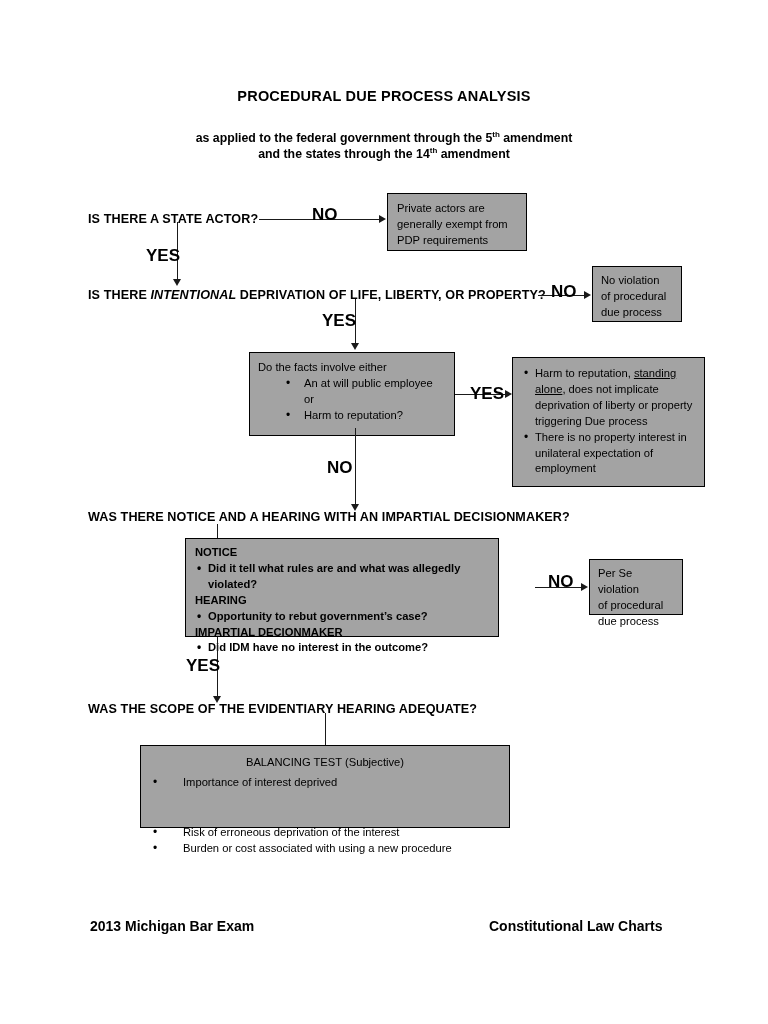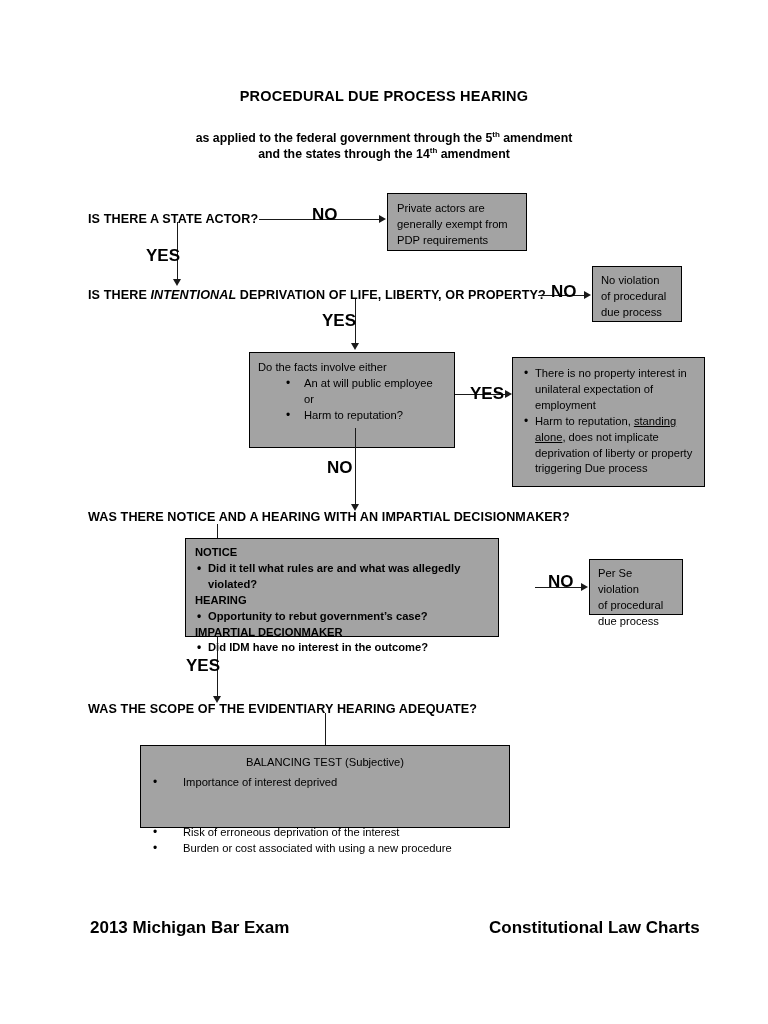--- a/index.html
+++ b/index.html
@@ -111,30 +111,30 @@
     position: absolute;
     font-size: 17px;
     font-weight: bold;
     white-space: nowrap;
   }
 
   
   .footer-item {
     position: absolute;
     top: 918px;
-    font-size: 17px;
+    font-size: 14px;
     font-weight: bold;
   }
 </style>
 </head>
 <body>
 
 <div id="page" data-name="document-page">
 
-  <div class="title" data-name="page-title">PROCEDURAL DUE PROCESS HEARING</div>
+  <div class="title" data-name="page-title">PROCEDURAL DUE PROCESS ANALYSIS</div>
 
   <div class="subtitle l1" data-name="subtitle-line-1">
     <span data-name="subtitle-line-1-text">as applied to the federal government through the 5</span><span class="sup" data-name="ordinal-suffix-5th">th</span><span data-name="subtitle-line-1-suffix"> amendment</span>
   </div>
   <div class="subtitle l2" data-name="subtitle-line-2">
     <span data-name="subtitle-line-2-text">and the states through the 14</span><span class="sup" data-name="ordinal-suffix-14th">th</span><span data-name="subtitle-line-2-suffix"> amendment</span>
   </div>
 
   <div class="question" style="left:88px; top:212px;" data-name="question-state-actor">IS THERE A STATE ACTOR?</div>
 
@@ -167,40 +167,40 @@
       <div data-name="no-violation-line-1">No violation</div>
       <div data-name="no-violation-line-2">of procedural</div>
       <div data-name="no-violation-line-3">due process</div>
     </div>
   </div>
 
   <div class="vline" style="left:355px; top:299px; height:45px;" data-name="edge-q2-yes-line"></div>
   <div class="arrow-d" style="left:350.5px; top:343px;" data-name="edge-q2-yes-arrowhead"></div>
   <div class="edge-label" style="left:322px; top:311px;" data-name="edge-label-q2-yes">YES</div>
 
-  <div class="box" style="left:249px; top:352px; width:206px; height:96px;" data-name="box-facts-question">
+  <div class="box" style="left:249px; top:352px; width:206px; height:84px;" data-name="box-facts-question">
     <div class="pad" style="padding:7px 8px;">
       <div data-name="facts-heading">Do the facts involve either</div>
       <ul data-name="facts-list">
         <li class="wide" data-name="facts-bullet-1">An at will public employee</li>
         <li class="plain" style="list-style: none; --no-bullet: 1;" data-name="facts-connector-or">or</li>
         <li class="wide" data-name="facts-bullet-2">Harm to reputation?</li>
       </ul>
     </div>
   </div>
 
   <div class="hline" style="left:455px; top:394px; width:50px;" data-name="edge-facts-yes-line"></div>
   <div class="arrow-r" style="left:505px; top:389.5px;" data-name="edge-facts-yes-arrowhead"></div>
   <div class="edge-label" style="left:470px; top:384px;" data-name="edge-label-facts-yes">YES</div>
 
   <div class="box" style="left:512px; top:357px; width:193px; height:130px;" data-name="box-property-interest">
     <div class="pad" style="padding:8px 9px;">
       <ul data-name="property-interest-list">
+        <li data-name="property-interest-bullet-2"><span data-name="property-bullet-2-pre">Harm to reputation, </span><span class="underline" data-name="property-bullet-2-underlined">standing alone</span><span data-name="property-bullet-2-post">, does not implicate deprivation of liberty or property triggering Due process</span></li>
         <li data-name="property-interest-bullet-1">There is no property interest in unilateral expectation of employment</li>
-        <li data-name="property-interest-bullet-2"><span data-name="property-bullet-2-pre">Harm to reputation, </span><span class="underline" data-name="property-bullet-2-underlined">standing alone</span><span data-name="property-bullet-2-post">, does not implicate deprivation of liberty or property triggering Due process</span></li>
       </ul>
     </div>
   </div>
 
   <div class="vline" style="left:355px; top:428px; height:77px;" data-name="edge-facts-no-line"></div>
   <div class="arrow-d" style="left:350.5px; top:504px;" data-name="edge-facts-no-arrowhead"></div>
   <div class="edge-label" style="left:327px; top:458px;" data-name="edge-label-facts-no">NO</div>
 
   <div class="question" style="left:88px; top:510px;" data-name="question-notice-hearing">WAS THERE NOTICE AND A HEARING WITH AN IMPARTIAL DECISIONMAKER?</div>
 

